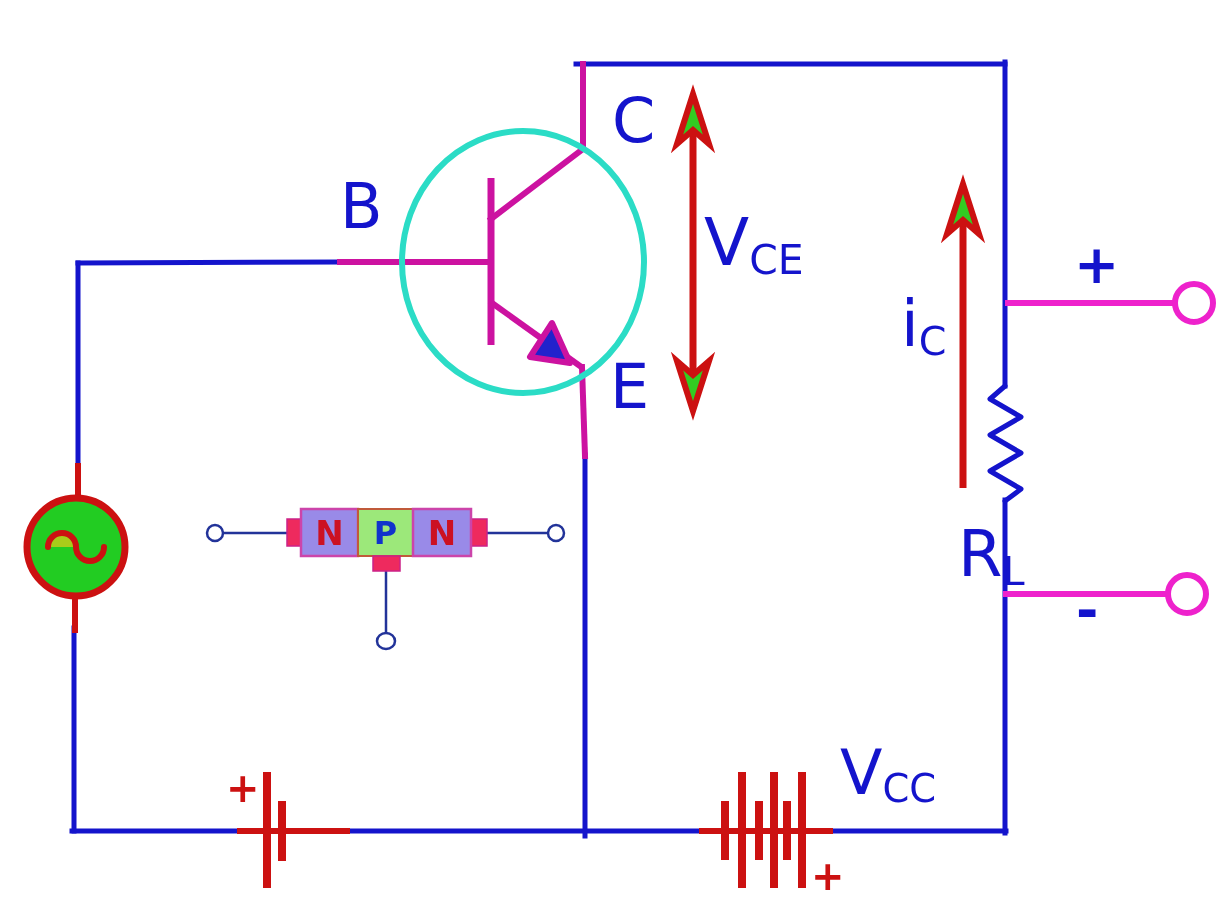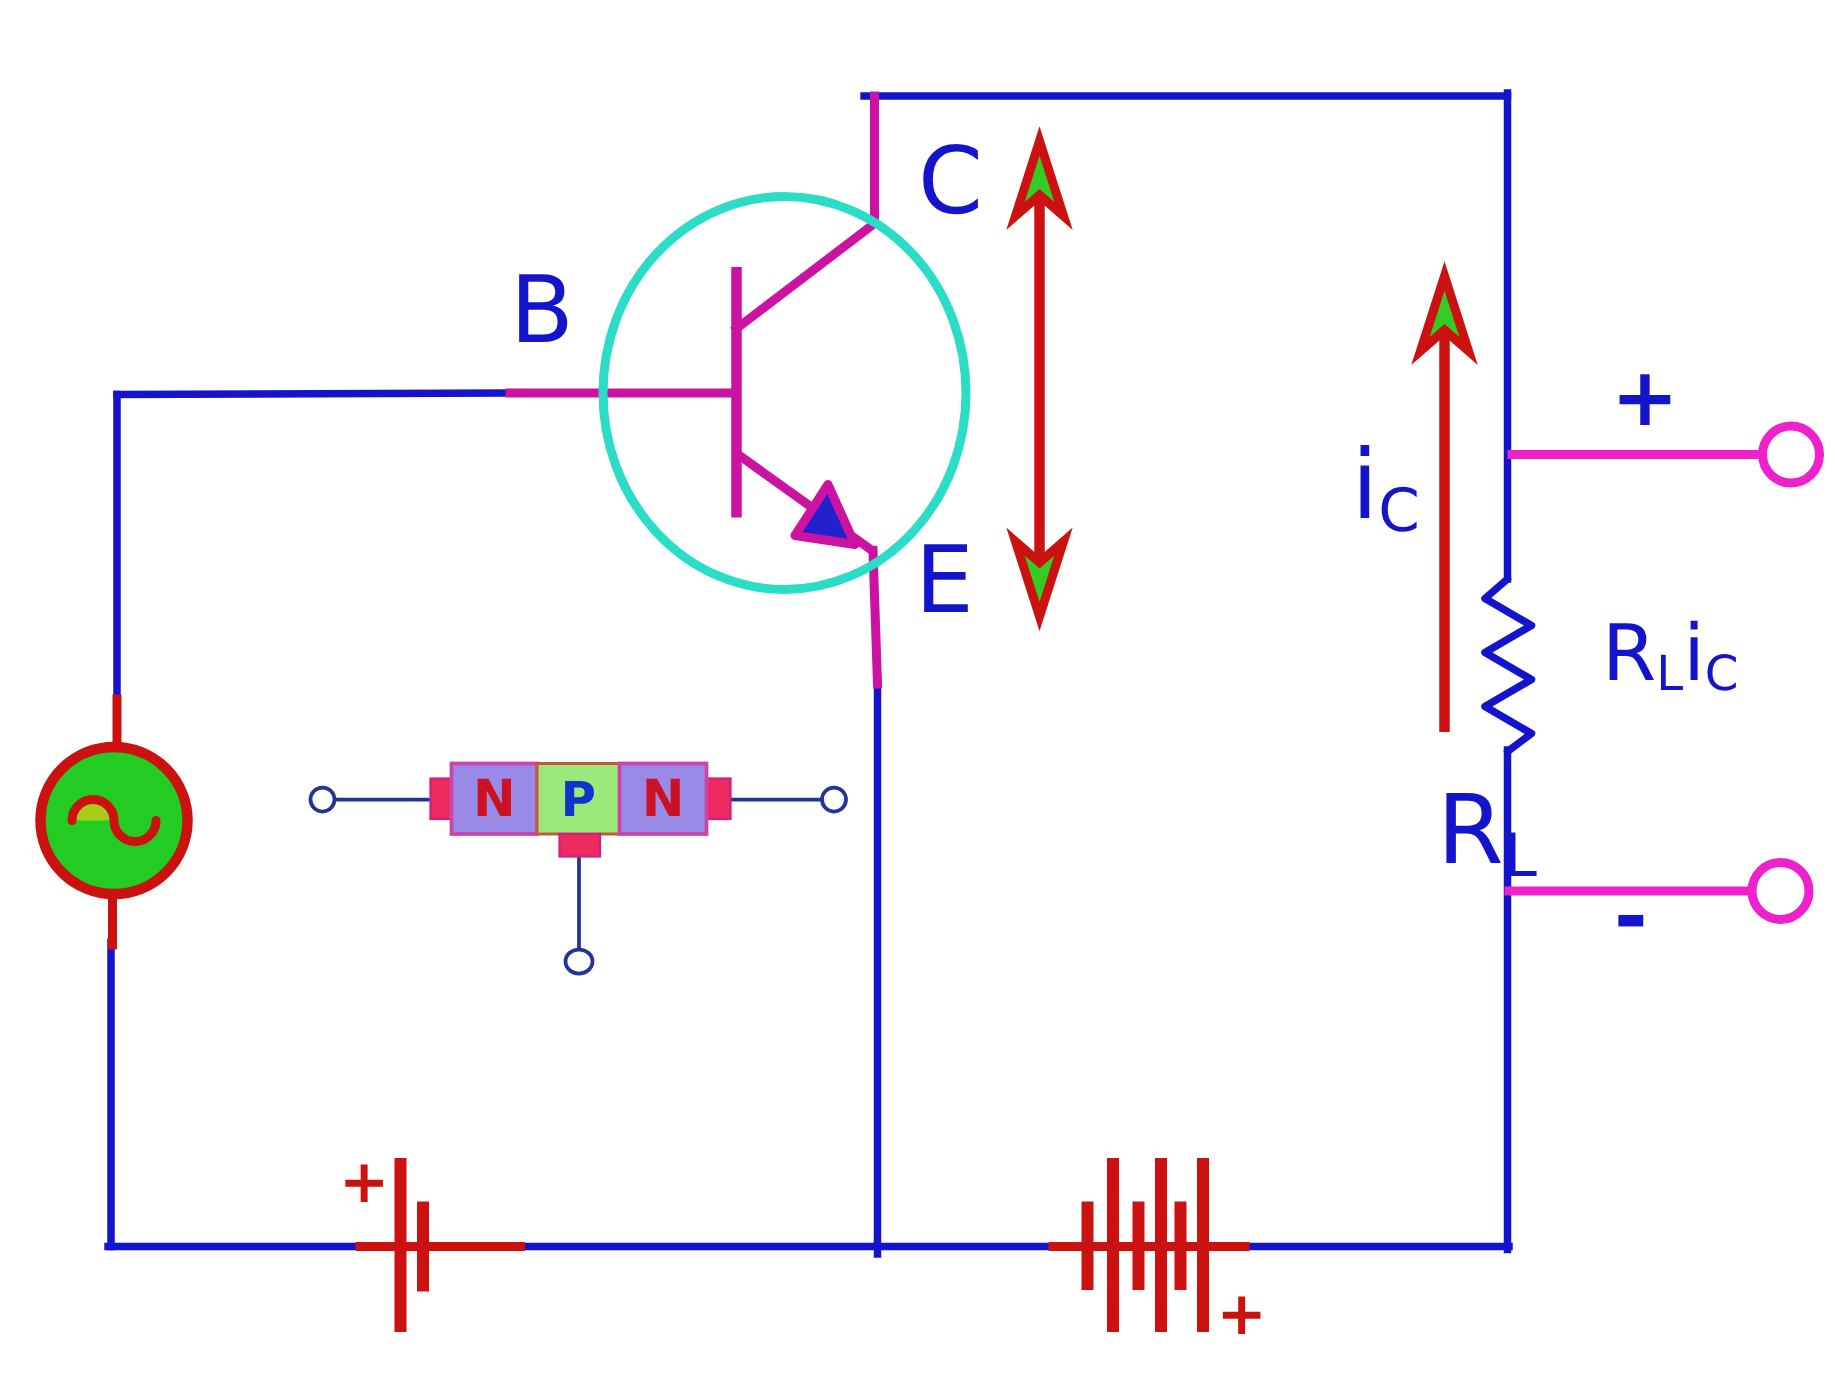--- a/index.html
+++ b/index.html
@@ -112,37 +112,40 @@
       <rect x="358" y="509" width="55" height="47" fill="#9ce87a" stroke="#c05a3a" stroke-width="2"></rect>
       <rect x="413" y="509" width="58" height="47" fill="#998ae8" stroke="#cc44aa" stroke-width="2.5"></rect>
       <rect x="373" y="556" width="27" height="15" fill="#ee2a5e" stroke="#cc2288" stroke-width="1.5"></rect>
     </g>
   </svg>
 
   <div class="lbl" style="left:340px;top:176px;font-size:62px;">B</div>
   <div class="lbl" style="left:612px;top:90px;font-size:62px;">C</div>
   <div class="lbl" style="left:610px;top:356px;font-size:62px;">E</div>
 
+  <div class="lbl" style="left:704px;top:210px;font-size:66px;">
+    <span>V</span><span class="sub">CE</span>
+  </div>
 
   <div class="lbl" style="left:901px;top:292px;font-size:64px;">
     <span>i</span><span class="sub">C</span>
   </div>
 
-  <div class="lbl" style="left:1068px;top:410px;font-size:52px;">
-    <span>R</span><span class="sub">L</span><span>i</span><span class="sub">C</span>
-  </div>
 
   <div class="lbl" style="left:958px;top:522px;font-size:64px;">
     <span>R</span><span class="sub">L</span>
   </div>
 
   <div class="lbl" style="left:1074px;top:238px;font-size:54px;font-weight:bold;">+</div>
   <div class="lbl" style="left:1076px;top:584px;font-size:54px;font-weight:bold;">-</div>
 
   <div class="lbl red" style="left:226px;top:768px;font-size:40px;font-weight:bold;">+</div>
 
+  <div class="lbl" style="left:840px;top:742px;font-size:62px;">
+    <span>V</span><span class="sub">CC</span>
+  </div>
   <div class="lbl red" style="left:811px;top:856px;font-size:40px;font-weight:bold;">+</div>
 
   <div class="blockletter" style="left:301px;top:509px;width:57px;height:47px;font-size:34px;font-weight:bold;color:#cc1122;">N</div>
   <div class="blockletter" style="left:358px;top:509px;width:55px;height:47px;font-size:32px;font-weight:bold;color:#1133cc;">P</div>
   <div class="blockletter" style="left:413px;top:509px;width:58px;height:47px;font-size:34px;font-weight:bold;color:#cc1122;">N</div>
 
 </div>
 
 </body></html>

